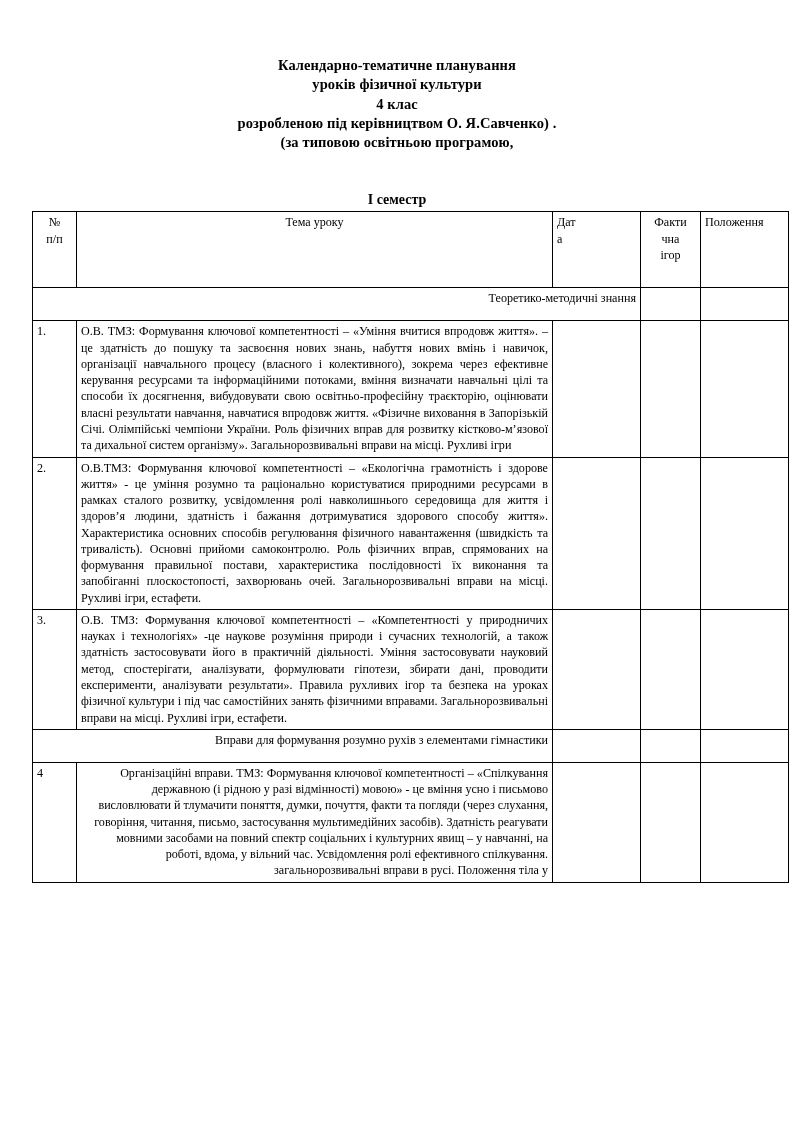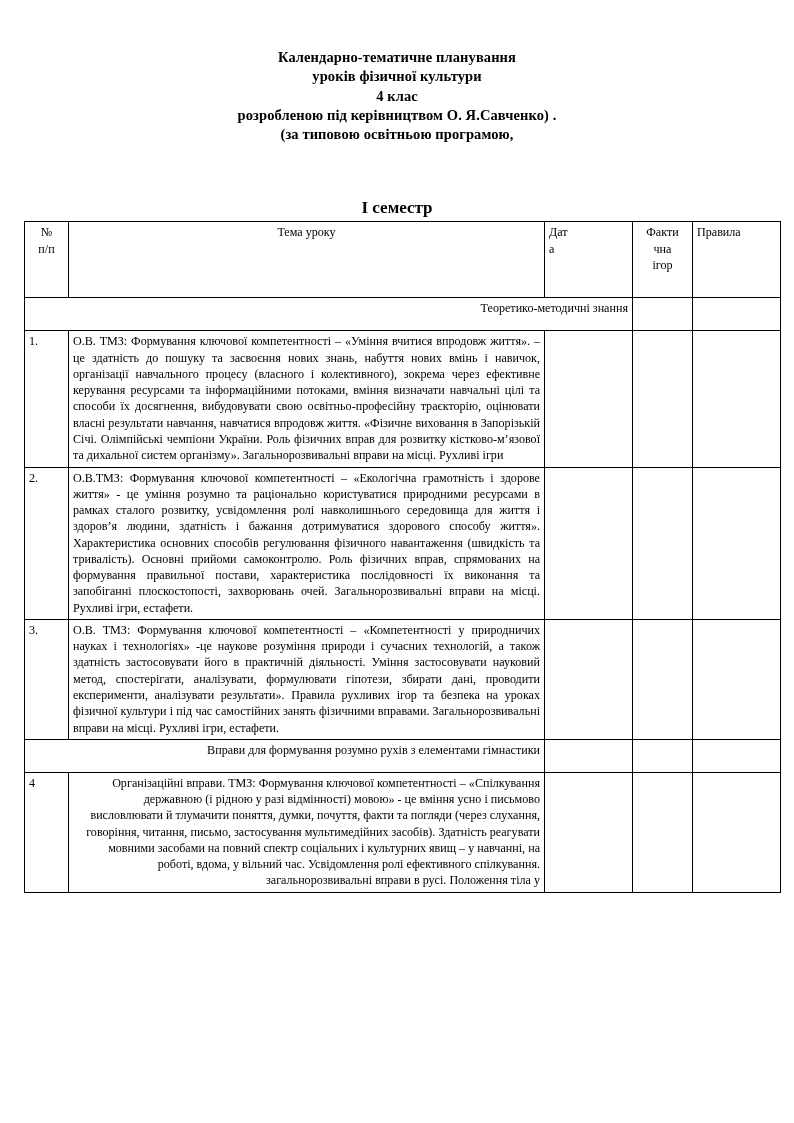--- a/index.html
+++ b/index.html
@@ -13,21 +13,21 @@
     height: 1123px;
     font-family: "Liberation Serif", "DejaVu Serif", serif;
     color: #000000;
     overflow: hidden;
     position: relative;
   }
   .page {
     width: 794px;
     height: 936px;
     box-sizing: border-box;
-    padding: 4px;
+    padding: 12px;
     position: relative;
   }
 
   
   .title-block {
     padding-top: 44px;
     text-align: center;
     line-height: 1.33;
   }
   .title-line {
@@ -37,23 +37,23 @@
   }
   .title-line.italic {
     font-style: italic;
     font-weight: bold;
     padding-top: 2px;
   }
 
   
   .semester-label {
     text-align: center;
-    font-size: 17px;
-    font-weight: bold;
-    margin-top: 54px;
+    font-size: 14px;
+    font-weight: bold;
+    margin-top: 40px;
     margin-bottom: 3px;
   }
 
   
   .plan-table {
     border-collapse: collapse;
     table-layout: fixed;
     width: 756px;
     margin: 0 auto;
     margin-left: 20px;
@@ -152,21 +152,21 @@
         <td class="hdr-theme">Тема уроку</td>
         <td class="hdr-date">
           <div>Дат</div>
           <div>а</div>
         </td>
         <td class="hdr-fact">
           <div>Факти</div>
           <div>чна</div>
           <div>ігор</div>
         </td>
-        <td class="hdr-note">Правила</td>
+        <td class="hdr-note">Положення</td>
       </tr>
 
       <tr class="section-row">
         <td class="section-cell" colspan="3">Теоретико-методичні знання</td>
         <td class="blank-cell"></td>
         <td class="blank-cell"></td>
       </tr>
 
       <tr>
         <td class="num-cell">1.</td>

